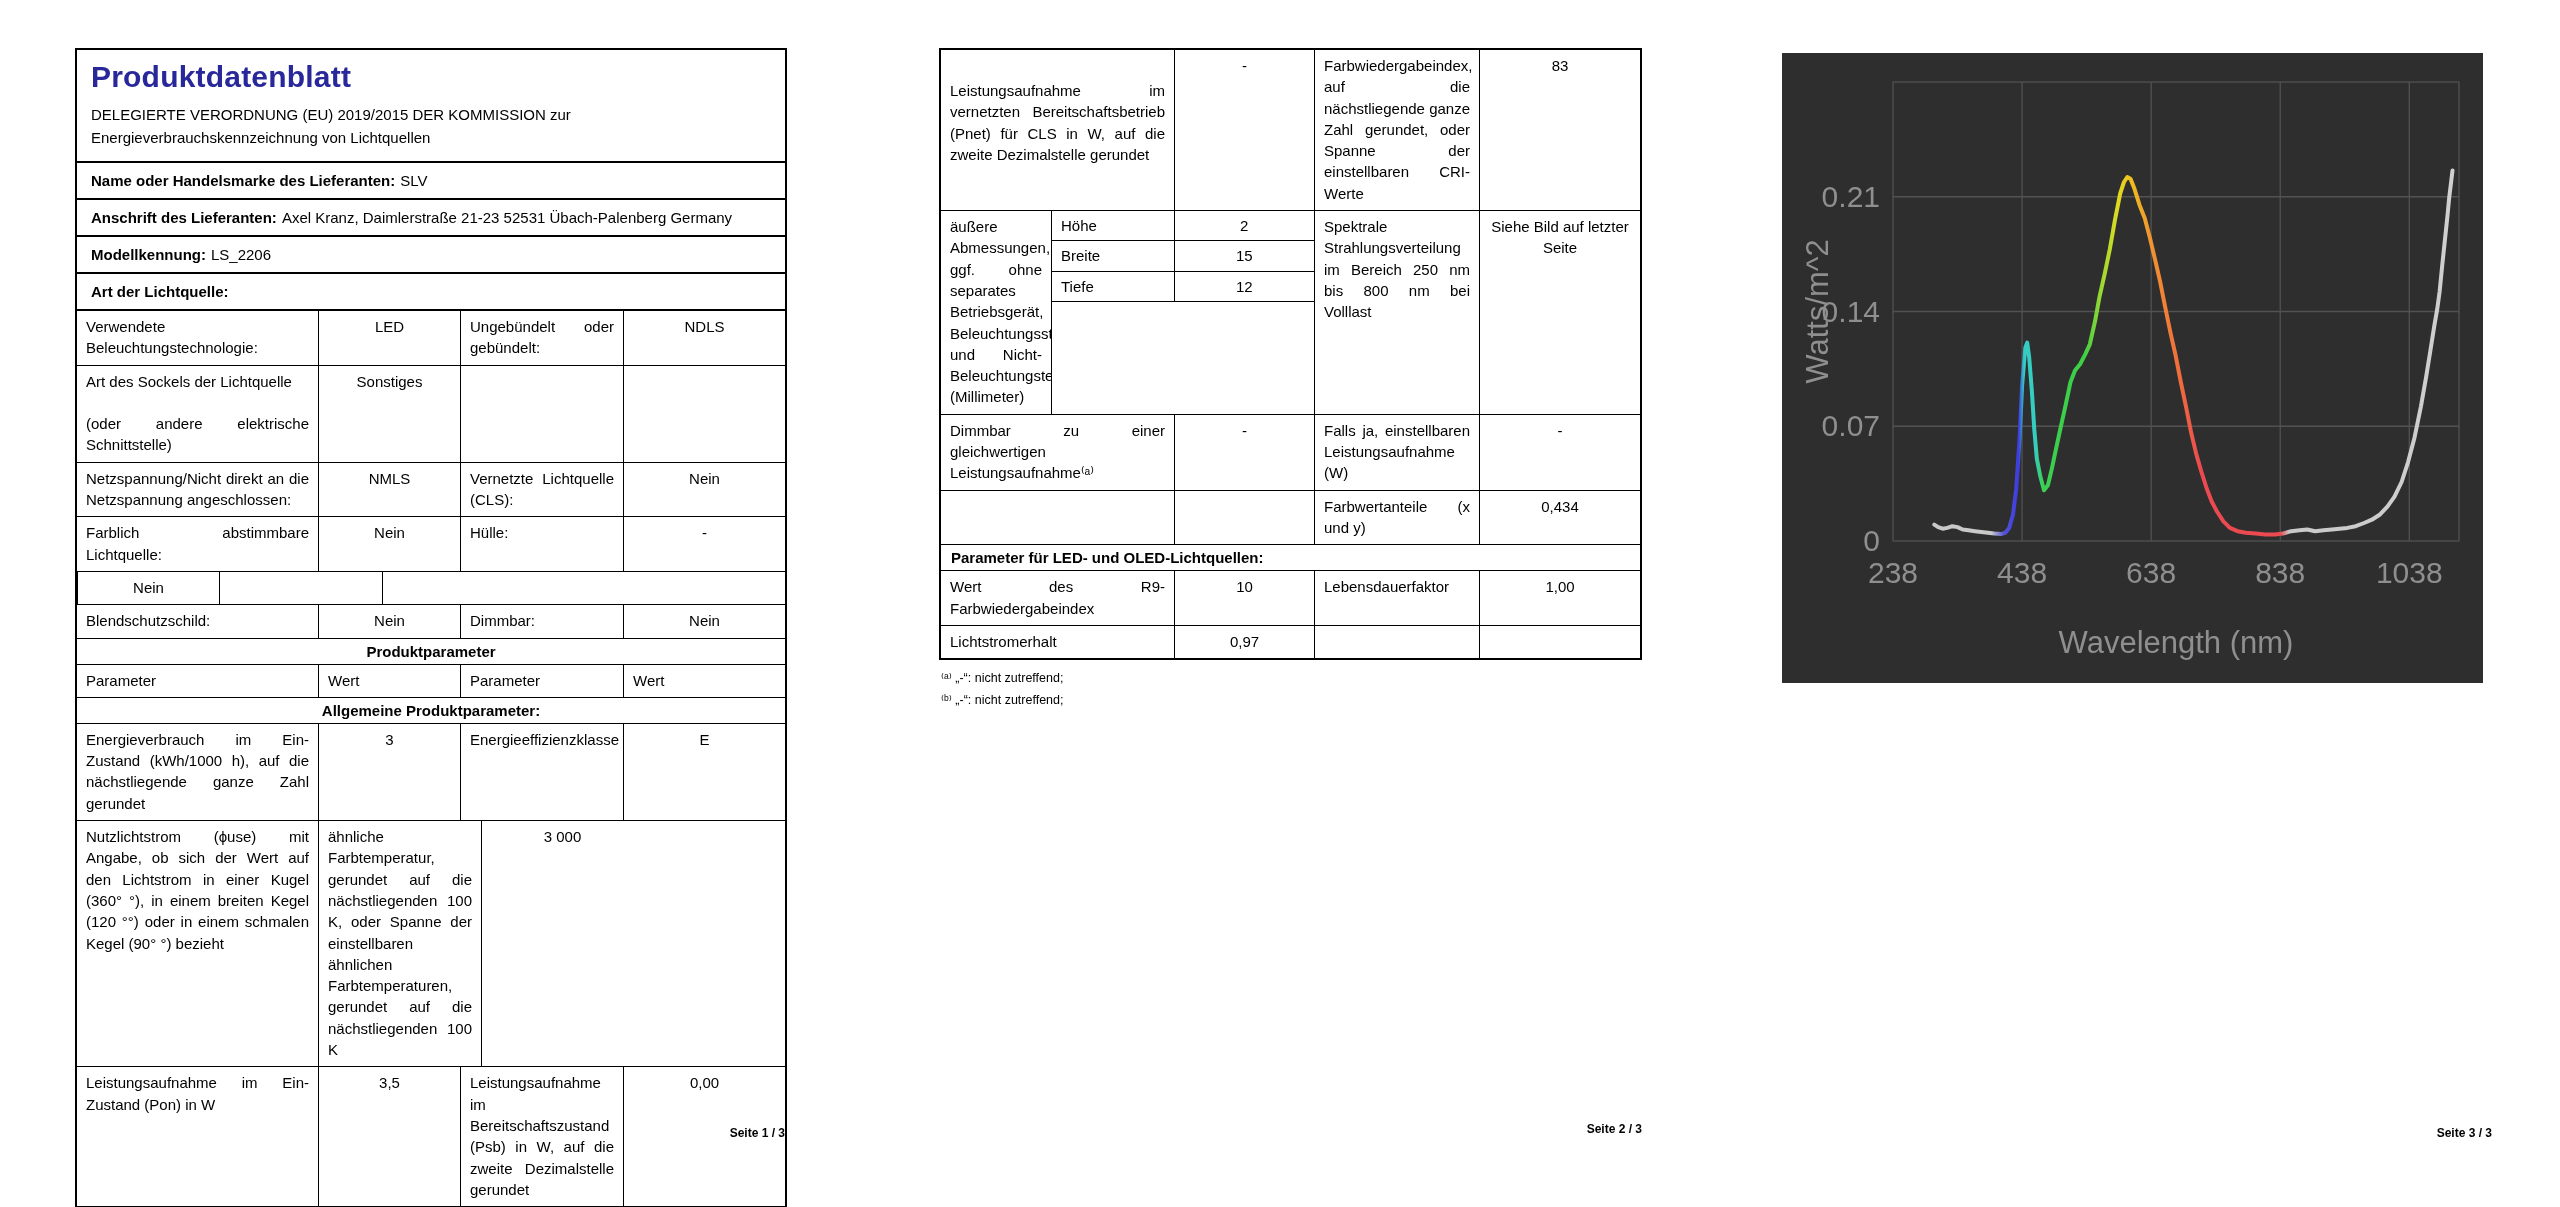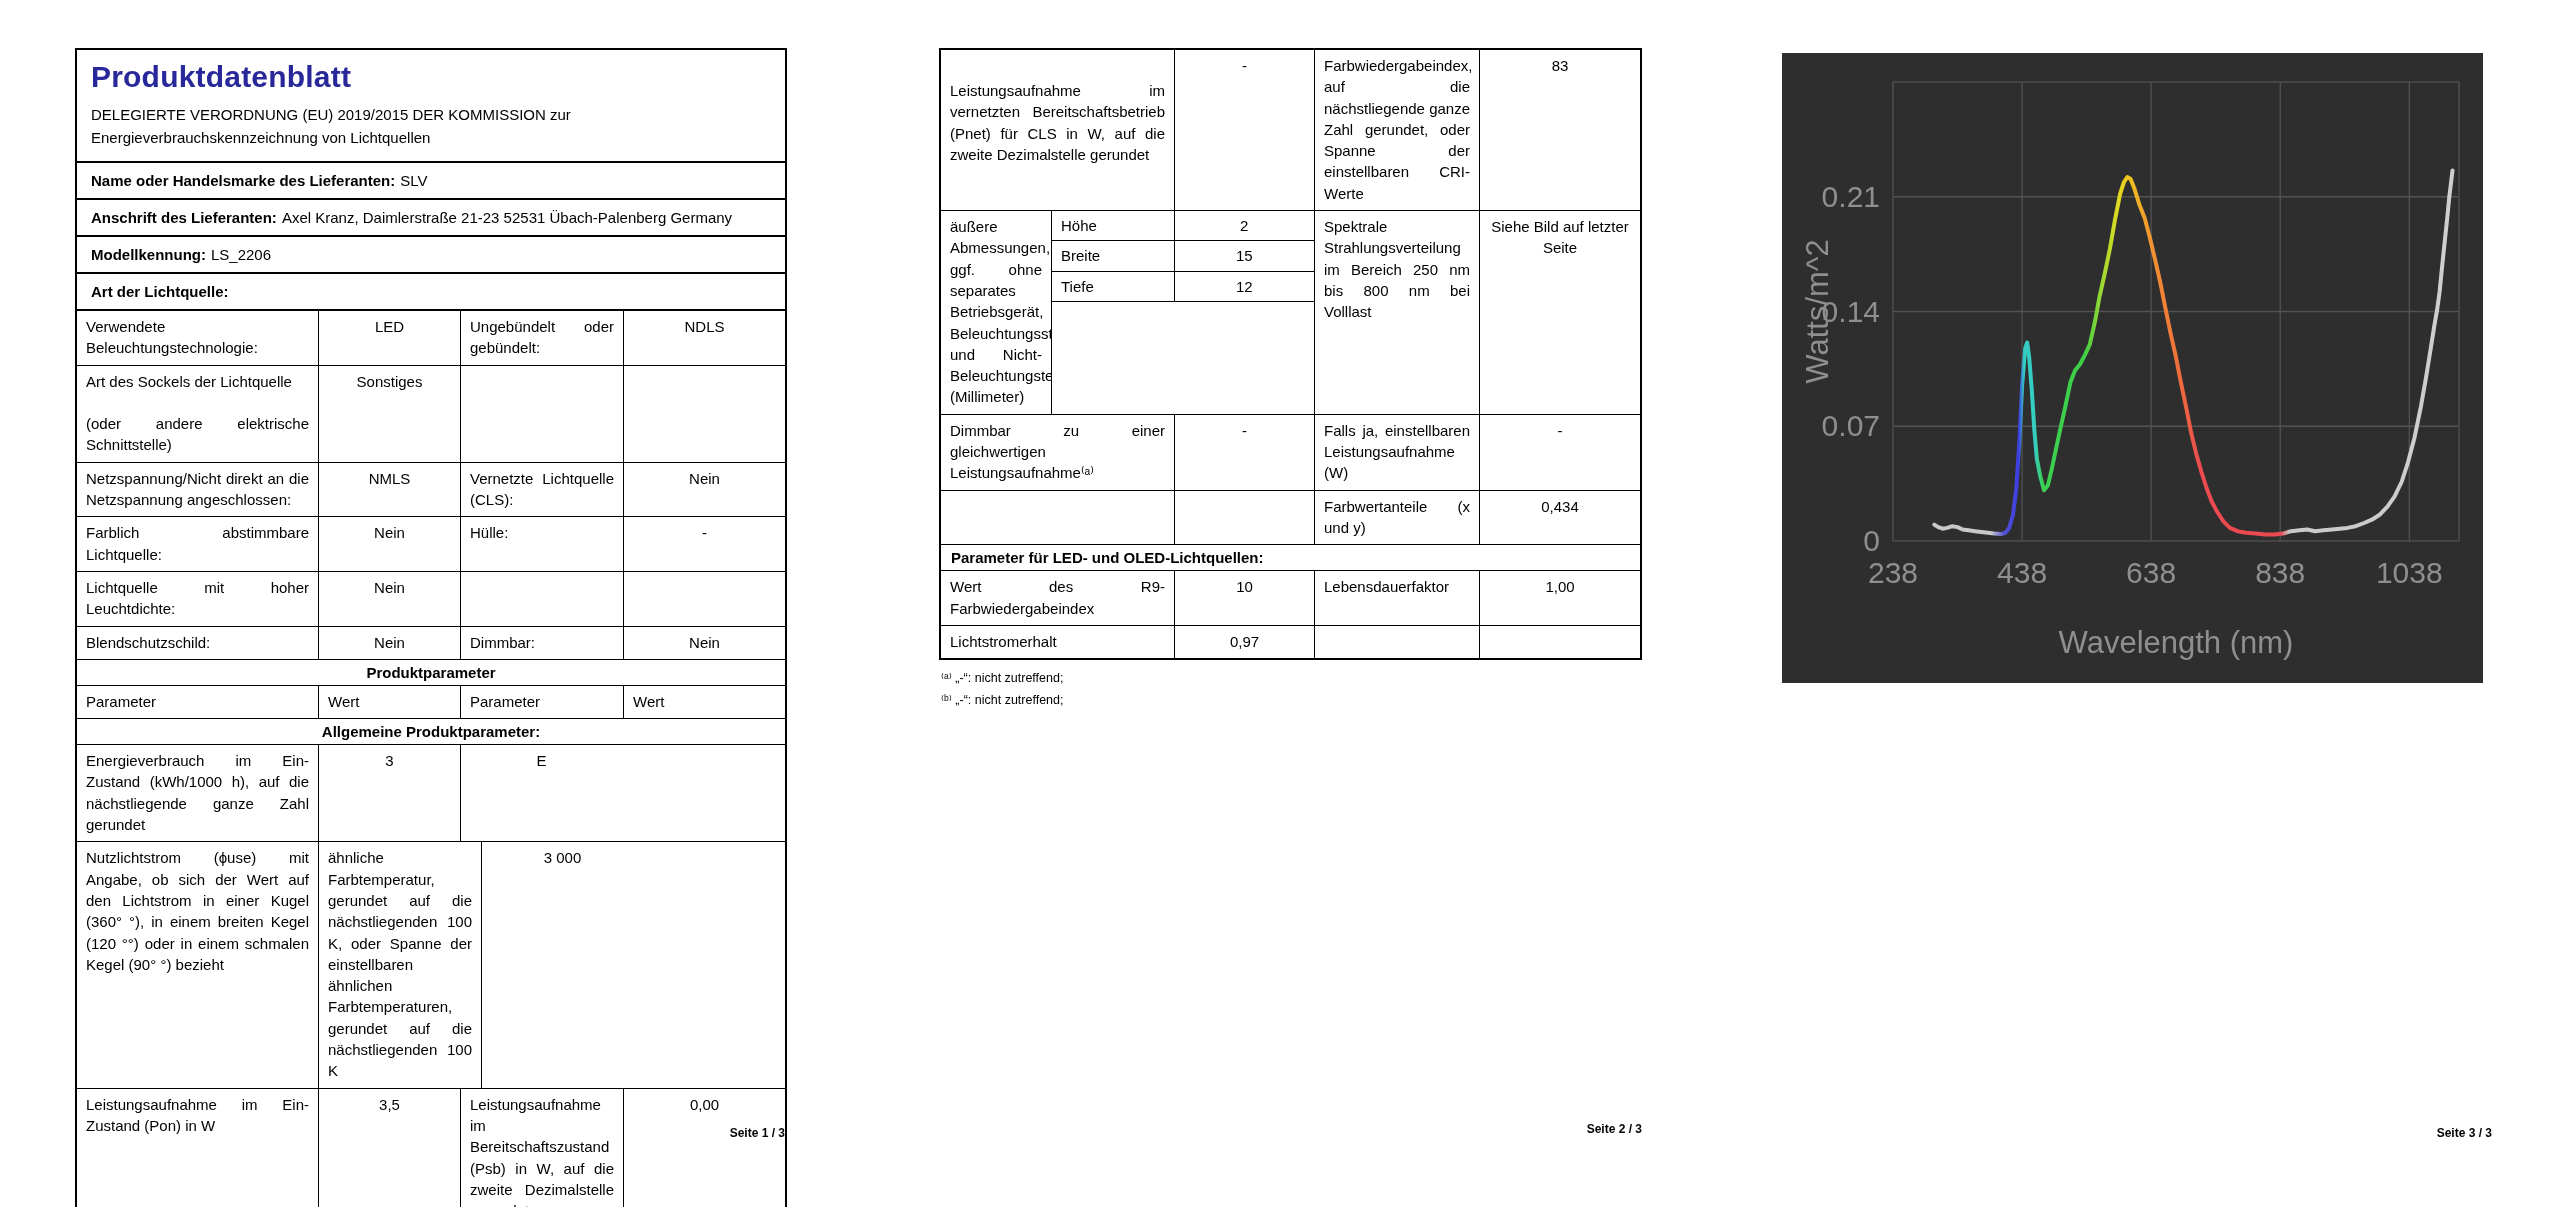--- a/index.html
+++ b/index.html
@@ -88,21 +88,20 @@
           <div class="cell param cellborder" style="width: 163px;">Vernetzte Lichtquelle (CLS):</div>
           <div class="cell val cellborder" style="width: 162px;">Nein</div>
         </div>
         <div class="trow">
           <div class="cell param" style="width: 241px;">Farblich abstimmbare Lichtquelle:</div>
           <div class="cell val cellborder" style="width: 142px;">Nein</div>
           <div class="cell param cellborder" style="width: 163px;">Hülle:</div>
           <div class="cell val cellborder" style="width: 162px;">-</div>
         </div>
         <div class="trow">
-          <div class="cell param" style="width: 241px;">Lichtquelle mit hoher Leuchtdichte:</div>
           <div class="cell val cellborder" style="width: 142px;">Nein</div>
           <div class="cell param cellborder" style="width: 163px;"></div>
           <div class="cell val cellborder" style="width: 162px;"></div>
         </div>
         <div class="trow">
           <div class="cell param" style="width: 241px;">Blendschutzschild:</div>
           <div class="cell val cellborder" style="width: 142px;">Nein</div>
           <div class="cell param cellborder" style="width: 163px;">Dimmbar:</div>
           <div class="cell val cellborder" style="width: 162px;">Nein</div>
         </div>
@@ -110,20 +109,21 @@
         <div class="trow">
           <div class="cell plain" style="width: 241px;">Parameter</div>
           <div class="cell plain cellborder" style="width: 142px;">Wert</div>
           <div class="cell plain cellborder" style="width: 163px;">Parameter</div>
           <div class="cell plain cellborder" style="width: 162px;">Wert</div>
         </div>
         <div class="trow span-row">Allgemeine Produktparameter:</div>
         <div class="trow">
           <div class="cell param" style="width: 241px;">Energieverbrauch im Ein-Zustand (kWh/1000 h), auf die nächstliegende ganze Zahl gerundet</div>
           <div class="cell val cellborder" style="width: 142px;">3</div>
+          <div class="cell param cellborder" style="width: 163px;">Energieeffizienzklasse</div>
           <div class="cell val cellborder" style="width: 162px;">E</div>
         </div>
         <div class="trow">
           <div class="cell param" style="width: 241px;">Nutzlichtstrom (ϕuse) mit Angabe, ob sich der Wert auf den Lichtstrom in einer Kugel (360° °), in einem breiten Kegel (120 °°) oder in einem schmalen Kegel (90° °) bezieht</div>
           <div class="cell param cellborder" style="width: 163px;">ähnliche Farbtemperatur, gerundet auf die nächstliegenden 100 K, oder Spanne der einstellbaren ähnlichen Farbtemperaturen, gerundet auf die nächstliegenden 100 K</div>
           <div class="cell val cellborder" style="width: 162px;">3 000</div>
         </div>
         <div class="trow">
           <div class="cell param" style="width: 241px;">Leistungsaufnahme im Ein-Zustand (Pon) in W</div>
           <div class="cell val cellborder" style="width: 142px;">3,5</div>

